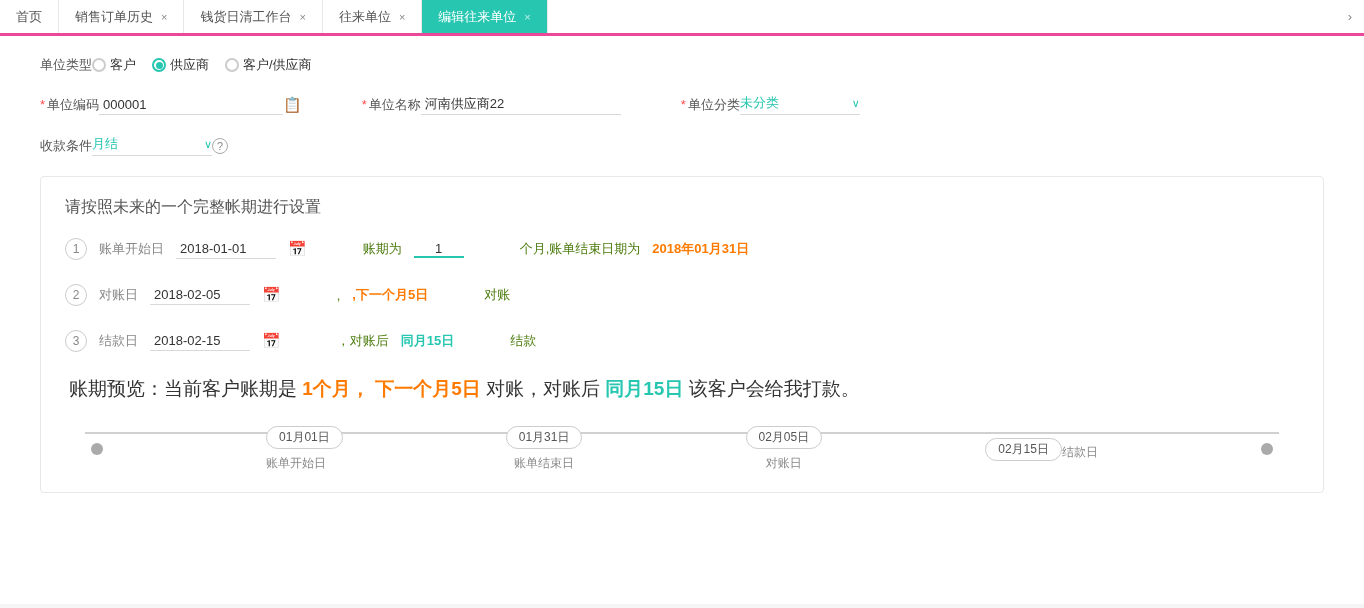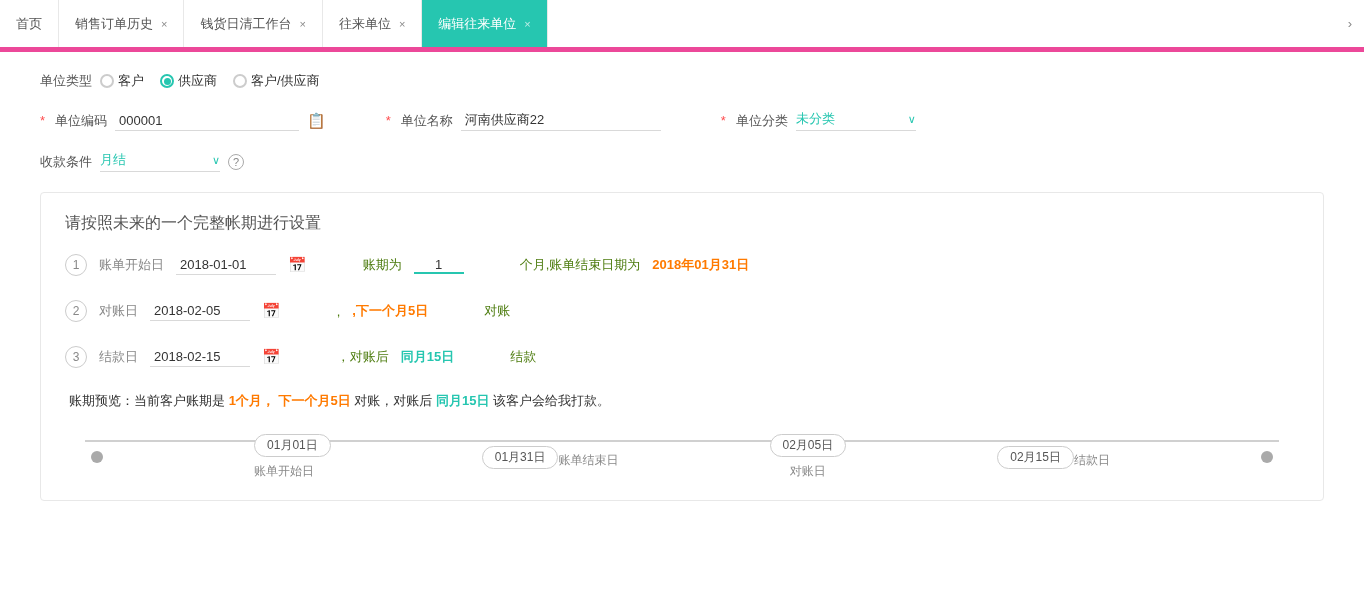--- a/index.html
+++ b/index.html
@@ -3,22 +3,22 @@
   <meta charset="utf-8">
   <style>
     * { box-sizing: border-box; margin: 0; padding: 0; }
     body { font-family: 'Microsoft YaHei', Arial, sans-serif; font-size: 13px; background: #f5f5f5; color: #333; }
 
     
     .tab-bar {
       display: flex;
       align-items: stretch;
       background: #fff;
-      border-bottom: 5px solid #ec4899;
-      height: 52px;
+      border-bottom: 3px solid #ec4899;
+      height: 36px;
     }
     .tab-item {
       display: flex;
       align-items: center;
       padding: 0 16px;
       cursor: pointer;
       white-space: nowrap;
       color: #555;
       font-size: 13px;
       border-right: 1px solid #e8e8e8;
@@ -53,21 +53,20 @@
     
     .form-row {
       display: flex;
       align-items: center;
       margin-bottom: 20px;
       gap: 20px;
     }
     .field-group {
       display: flex;
       align-items: center;
-      gap: 8px;
     }
     .field-label {
       color: #555;
       white-space: nowrap;
     }
     .required-star {
       color: #ff4d4f;
       margin-right: 2px;
     }
     .radio-group {
@@ -200,21 +199,21 @@
       outline: none;
       font-size: 13px;
       color: #333;
       background: transparent;
       width: 50px;
       text-align: center;
     }
 
     
     .preview-bar {
-      font-size: 13px;
+      font-size: 19px;
       color: #333;
       margin-bottom: 24px;
       padding-left: 4px;
     }
   </style>
 </head>
 <body>
 
 <div class="tab-bar">
   <div class="tab-item">
@@ -350,21 +349,21 @@
 
         <div style="position: absolute; top: 6px; left: 0; right: 0; height: 2px; background: #d0d0d0; z-index: 0;"></div>
 
         <div style="width:12px;height:12px;border-radius:50%;background:#aaa;flex-shrink:0;position:relative;z-index:1;"></div>
 
         <div style="display:flex;flex-direction:column;align-items:flex-start;position:relative;z-index:1;">
           <div style="background:#fff;border:1px solid #ccc;border-radius:14px;padding:2px 12px;font-size:12px;color:#555;white-space:nowrap;">01月01日</div>
           <div style="font-size:12px;color:#888;margin-top:6px;white-space:nowrap;">账单开始日</div>
         </div>
 
-        <div style="display:flex;flex-direction:row;align-items:center;position:relative;z-index:1;">
+        <div style="display:flex;flex-direction:column;align-items:center;position:relative;z-index:1;">
           <div style="background:#fff;border:1px solid #ccc;border-radius:14px;padding:2px 12px;font-size:12px;color:#555;white-space:nowrap;">01月31日</div>
           <div style="font-size:12px;color:#888;margin-top:6px;white-space:nowrap;">账单结束日</div>
         </div>
 
         <div style="display:flex;flex-direction:column;align-items:center;position:relative;z-index:1;">
           <div style="background:#fff;border:1px solid #ccc;border-radius:14px;padding:2px 12px;font-size:12px;color:#555;white-space:nowrap;">02月05日</div>
           <div style="font-size:12px;color:#888;margin-top:6px;white-space:nowrap;">对账日</div>
         </div>
 
         <div style="display:flex;flex-direction:row;align-items:center;position:relative;z-index:1;">

